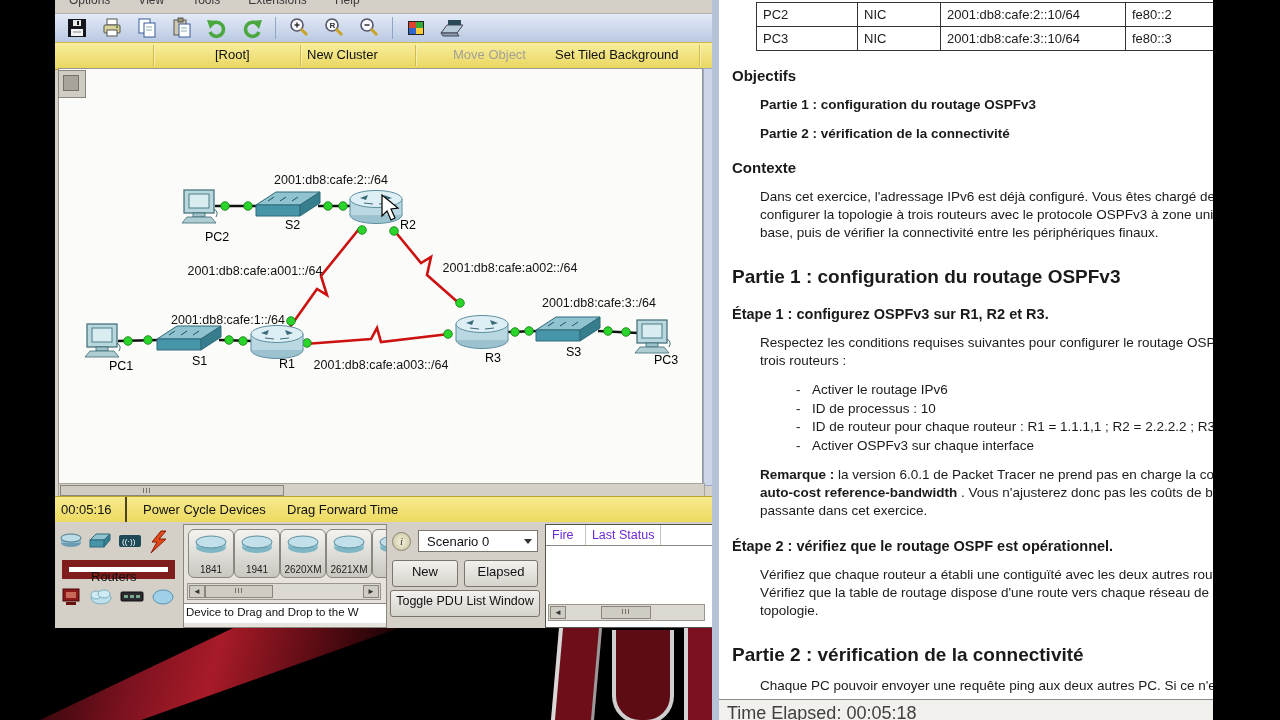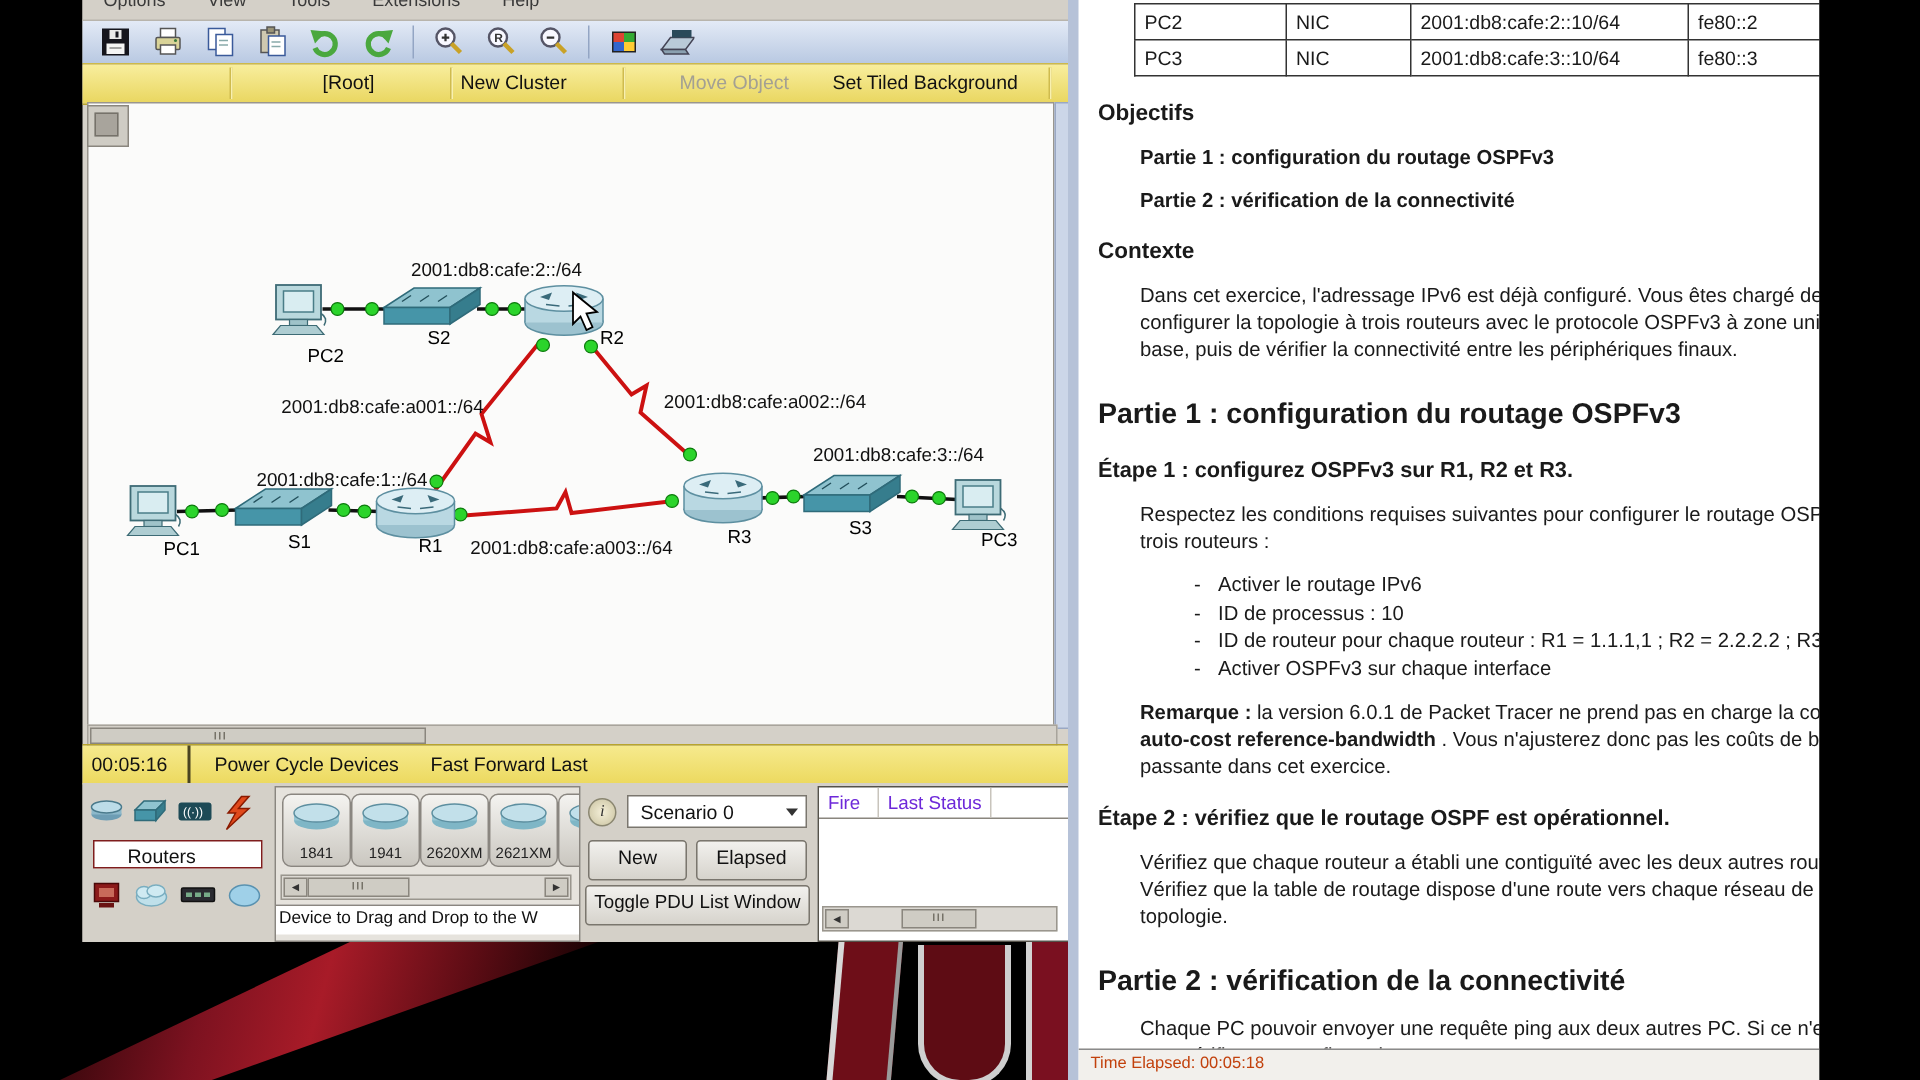--- a/index.html
+++ b/index.html
@@ -28,21 +28,21 @@
   .grip{position:absolute;top:2px;width:1px;height:5px;background:#767268;}
 
   
   #timebar{left:0;top:496px;width:657px;height:26px;background:linear-gradient(#f6ea8e,#ecd95e);border-top:1px solid #b8a42e;font-size:13px;color:#111;}
   #time-sep{position:absolute;left:70px;top:0;width:2px;height:26px;background:#4a4420;}
 
   
   #bottombar{left:0;top:522px;width:657px;height:106px;background:#d4d0c8;}
   #category-box{position:absolute;left:3px;top:2px;width:122px;height:102px;}
   .catrow{position:absolute;left:2px;display:flex;gap:7px;}
-  #routers-label{position:absolute;left:4px;top:36px;width:113px;height:19px;background:#fff;border:1px solid #7f1d1d;font-size:13px;padding:2px 0 0 22px;box-sizing:border-box;color:#111;}
+  #routers-label{position:absolute;left:4px;top:36px;width:113px;height:19px;background:#fff;border:7px solid #7f1d1d;font-size:13px;padding:2px 0 0 22px;box-sizing:border-box;color:#111;}
   #models-box{position:absolute;left:128px;top:2px;width:202px;height:102px;background:#e6e3dd;border:1px solid #8a8680;overflow:hidden;}
   .model-btn{position:absolute;top:4px;width:44px;height:47px;background:linear-gradient(#f4f3f0,#cac7c0);border:1px solid #8a8680;border-radius:6px;}
   .model-label{position:absolute;bottom:2px;width:100%;text-align:center;font-size:10px;color:#222;}
   #models-scroll{position:absolute;left:3px;top:58px;width:192px;height:15px;background:#dcd9d3;border:1px solid #9a968e;}
   .sarrow{position:absolute;top:1px;width:14px;height:11px;background:#cfccc4;border:1px solid #8a867e;font-size:8px;text-align:center;color:#333;line-height:11px;}
   #models-thumb{position:absolute;left:17px;top:1px;width:66px;height:11px;background:#cfccc4;border:1px solid #8a867e;}
   #drag-hint{position:absolute;left:0px;top:78px;width:200px;height:17px;background:#fff;border-top:1px solid #8a8680;font-size:11.5px;color:#111;padding:2px 0 0 2px;white-space:nowrap;overflow:hidden;}
   #scenario-box{position:absolute;left:335px;top:2px;width:151px;height:102px;}
   #info-btn{position:absolute;left:2px;top:8px;width:17px;height:17px;border-radius:50%;background:radial-gradient(#f4efd8,#c9c2a0);border:1px solid #8a8670;font-size:11px;font-style:italic;font-family:"Liberation Serif",serif;text-align:center;line-height:16px;color:#333;}
   #scenario-dd{position:absolute;left:28px;top:6px;width:120px;height:22px;background:#fff;border:1px solid #7a766e;font-size:13px;color:#111;padding:3px 0 0 8px;box-sizing:border-box;}
@@ -72,21 +72,21 @@
   table.ipt td{border:1px solid #333;height:21px;padding:1px 6px;white-space:nowrap;}
   .blk{line-height:18px;font-size:13.5px;}
   .blk.h1{font-size:19px;font-weight:bold;margin:24px 0 8px 2px;line-height:22px;}
   .blk.h2{font-size:15px;font-weight:bold;margin:16px 0 4px 2px;}
   .blk.h3{font-size:14.5px;font-weight:bold;margin:17px 0 6px 2px;}
   .blk.p{margin:11px 0 11px 30px;}
   .blk.pbold{font-weight:bold;margin:11px 0 11px 30px;font-size:13.5px;}
   .bullet{display:flex;margin-left:66px;line-height:18.5px;font-size:13.5px;}
   .bullet .dash{width:16px;}
   .b{font-weight:bold;}
-  #doc-status{position:absolute;left:0;right:0;bottom:0;height:17px;border-top:1px solid #8a8a8a;background:#f2f0ec;font-size:11px;color:#c2410c;padding:3px 0 0 8px;overflow:hidden;}
+  #doc-status{position:absolute;left:0;right:0;bottom:0;height:17px;border-top:1px solid #8a8a8a;background:#f2f0ec;font-size:18px;color:#404040;padding:3px 0 0 8px;overflow:hidden;}
 
   #right-black{left:1213px;top:0;width:67px;height:720px;background:#000;}
 
   
   #topo text{font-family:"Liberation Sans",sans-serif;}
 </style>
 </head>
 <body>
 
 <div id="screen">
@@ -326,21 +326,21 @@
         <span class="grip" style="left:82px;"></span>
           <span class="grip" style="left:85px;"></span>
           <span class="grip" style="left:88px;"></span>
       </div>
     </div>
 
     <div class="abs" id="timebar">
       <span class="cell abs" style="left:6px;top:5px;">00:05:16</span>
       <span id="time-sep"></span>
       <span class="cell abs" style="left:88px;top:5px;">Power Cycle Devices</span>
-      <span class="cell abs" style="left:232px;top:5px;">Fast Forward Last</span>
+      <span class="cell abs" style="left:232px;top:5px;">Drag Forward Time</span>
     </div>
 
     <div class="abs" id="bottombar">
 
       <div id="category-box">
         <div class="catrow" style="top:6px;">
           <span><svg width="22" height="22">
                 <ellipse cx="11" cy="13" rx="10" ry="4" fill="#6d9db4"></ellipse>
                 <rect x="1" y="8" width="20" height="5" fill="#8cb8ca"></rect>
                 <ellipse cx="11" cy="8" rx="10" ry="4" fill="#bcdce8" stroke="#4a7a8c"></ellipse>

